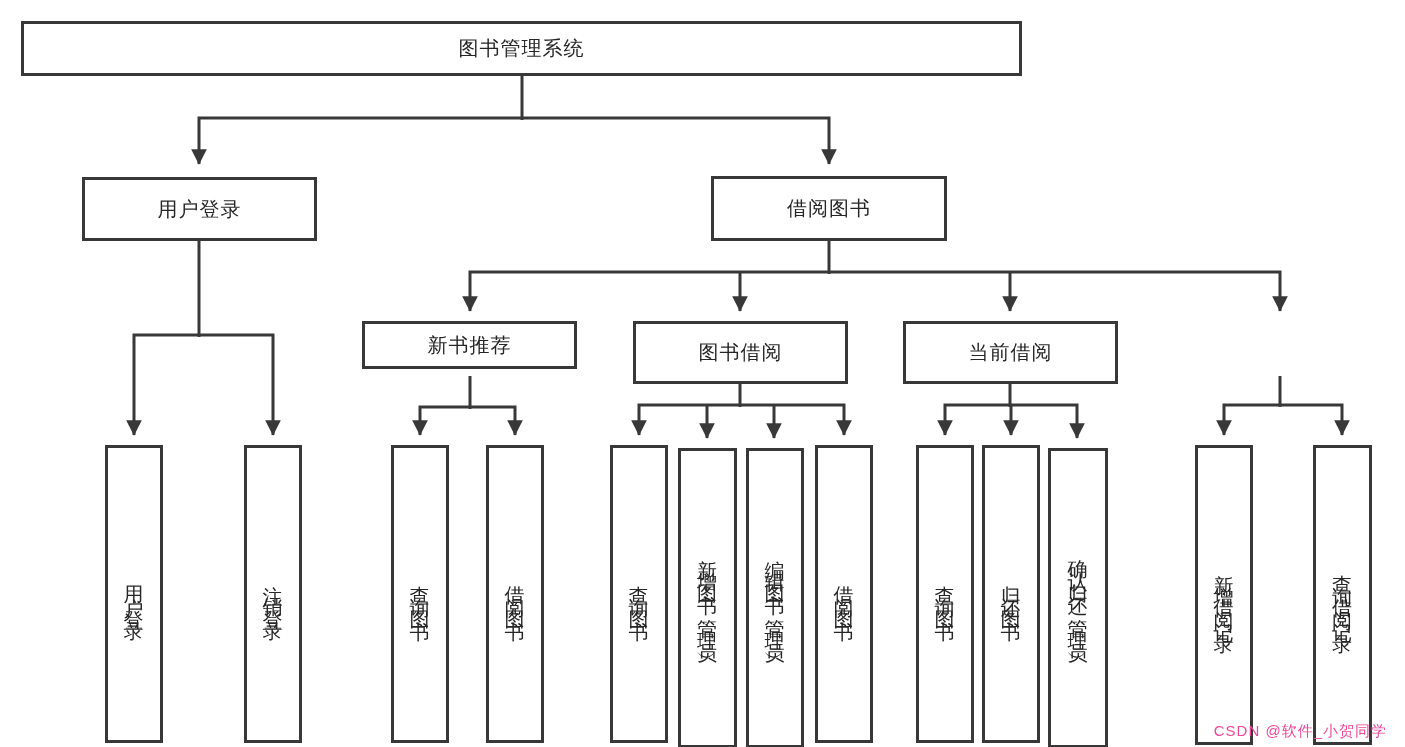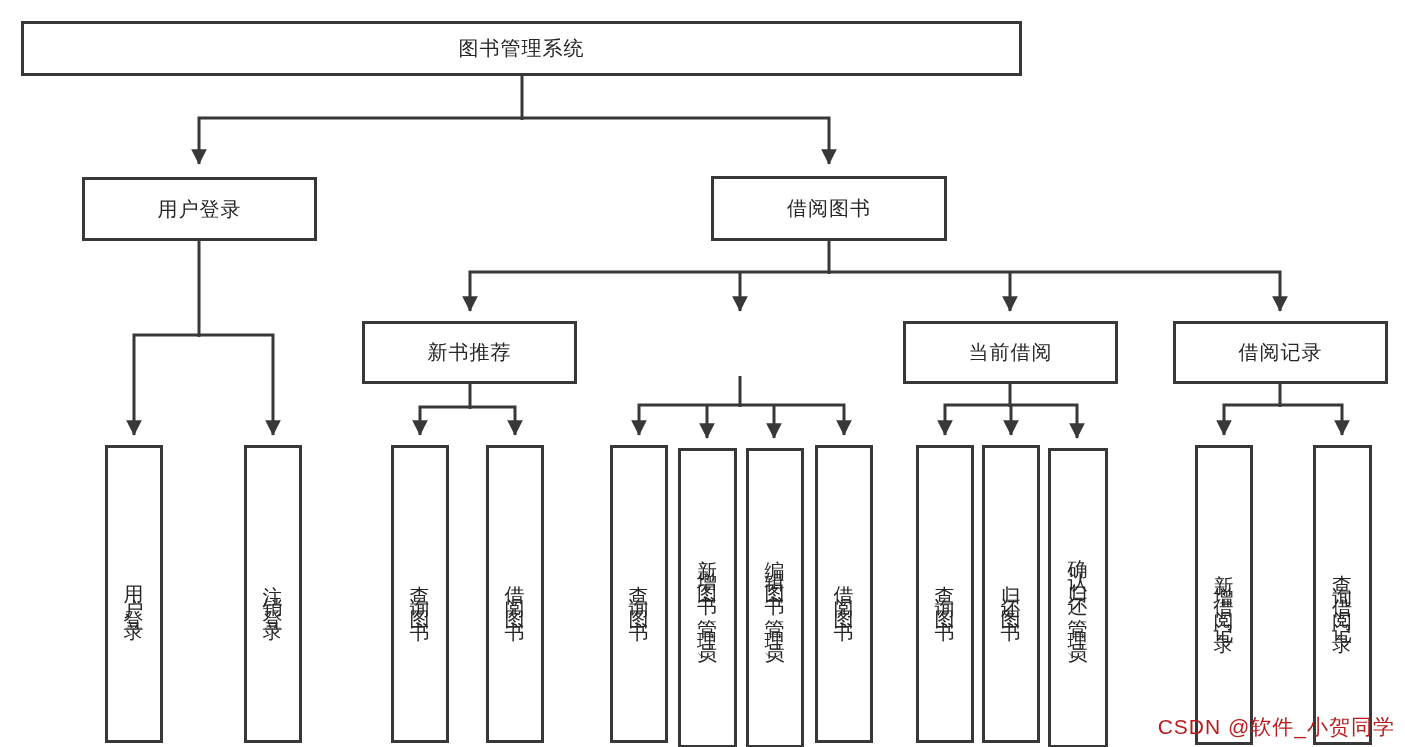--- a/index.html
+++ b/index.html
@@ -27,24 +27,24 @@
   }
   .node.v{
     writing-mode:vertical-rl;
     text-orientation:mixed;
     letter-spacing:12px;
     line-height:1;
   }
   .node.v span{display:block;}
   #watermark{
     position:absolute;
-    right:10px;
+    right:18px;
     bottom:6px;
-    font-size:21px;
-    color:#b91c1c;
+    font-size:15px;
+    color:#ec4899;
     letter-spacing:1px;
     z-index:3;
     white-space:nowrap;
   }
 </style>
 </head>
 <body>
 
 <div id="stage">
 
@@ -89,28 +89,28 @@
     <span>图书管理系统</span>
   </div>
 
   <div class="node" style="left:82px;top:169px;width:235px;height:64px">
     <span>用户登录</span>
   </div>
   <div class="node" style="left:711px;top:168px;width:236px;height:65px">
     <span>借阅图书</span>
   </div>
 
-  <div class="node" style="left:362px;top:313px;width:215px;height:63px">
+  <div class="node" style="left:362px;top:313px;width:215px;height:48px">
     <span>新书推荐</span>
+  </div>
+  <div class="node" style="left:633px;top:313px;width:215px;height:63px">
+    <span>图书借阅</span>
   </div>
   <div class="node" style="left:903px;top:313px;width:215px;height:63px">
     <span>当前借阅</span>
-  </div>
-  <div class="node" style="left:1173px;top:313px;width:215px;height:63px">
-    <span>借阅记录</span>
   </div>
 
   <div class="node v" style="left:105px;top:437px;width:58px;height:298px">
     <span>用户登录</span>
   </div>
   <div class="node v" style="left:244px;top:437px;width:58px;height:298px">
     <span>注销登录</span>
   </div>
 
   <div class="node v" style="left:391px;top:437px;width:58px;height:298px">

